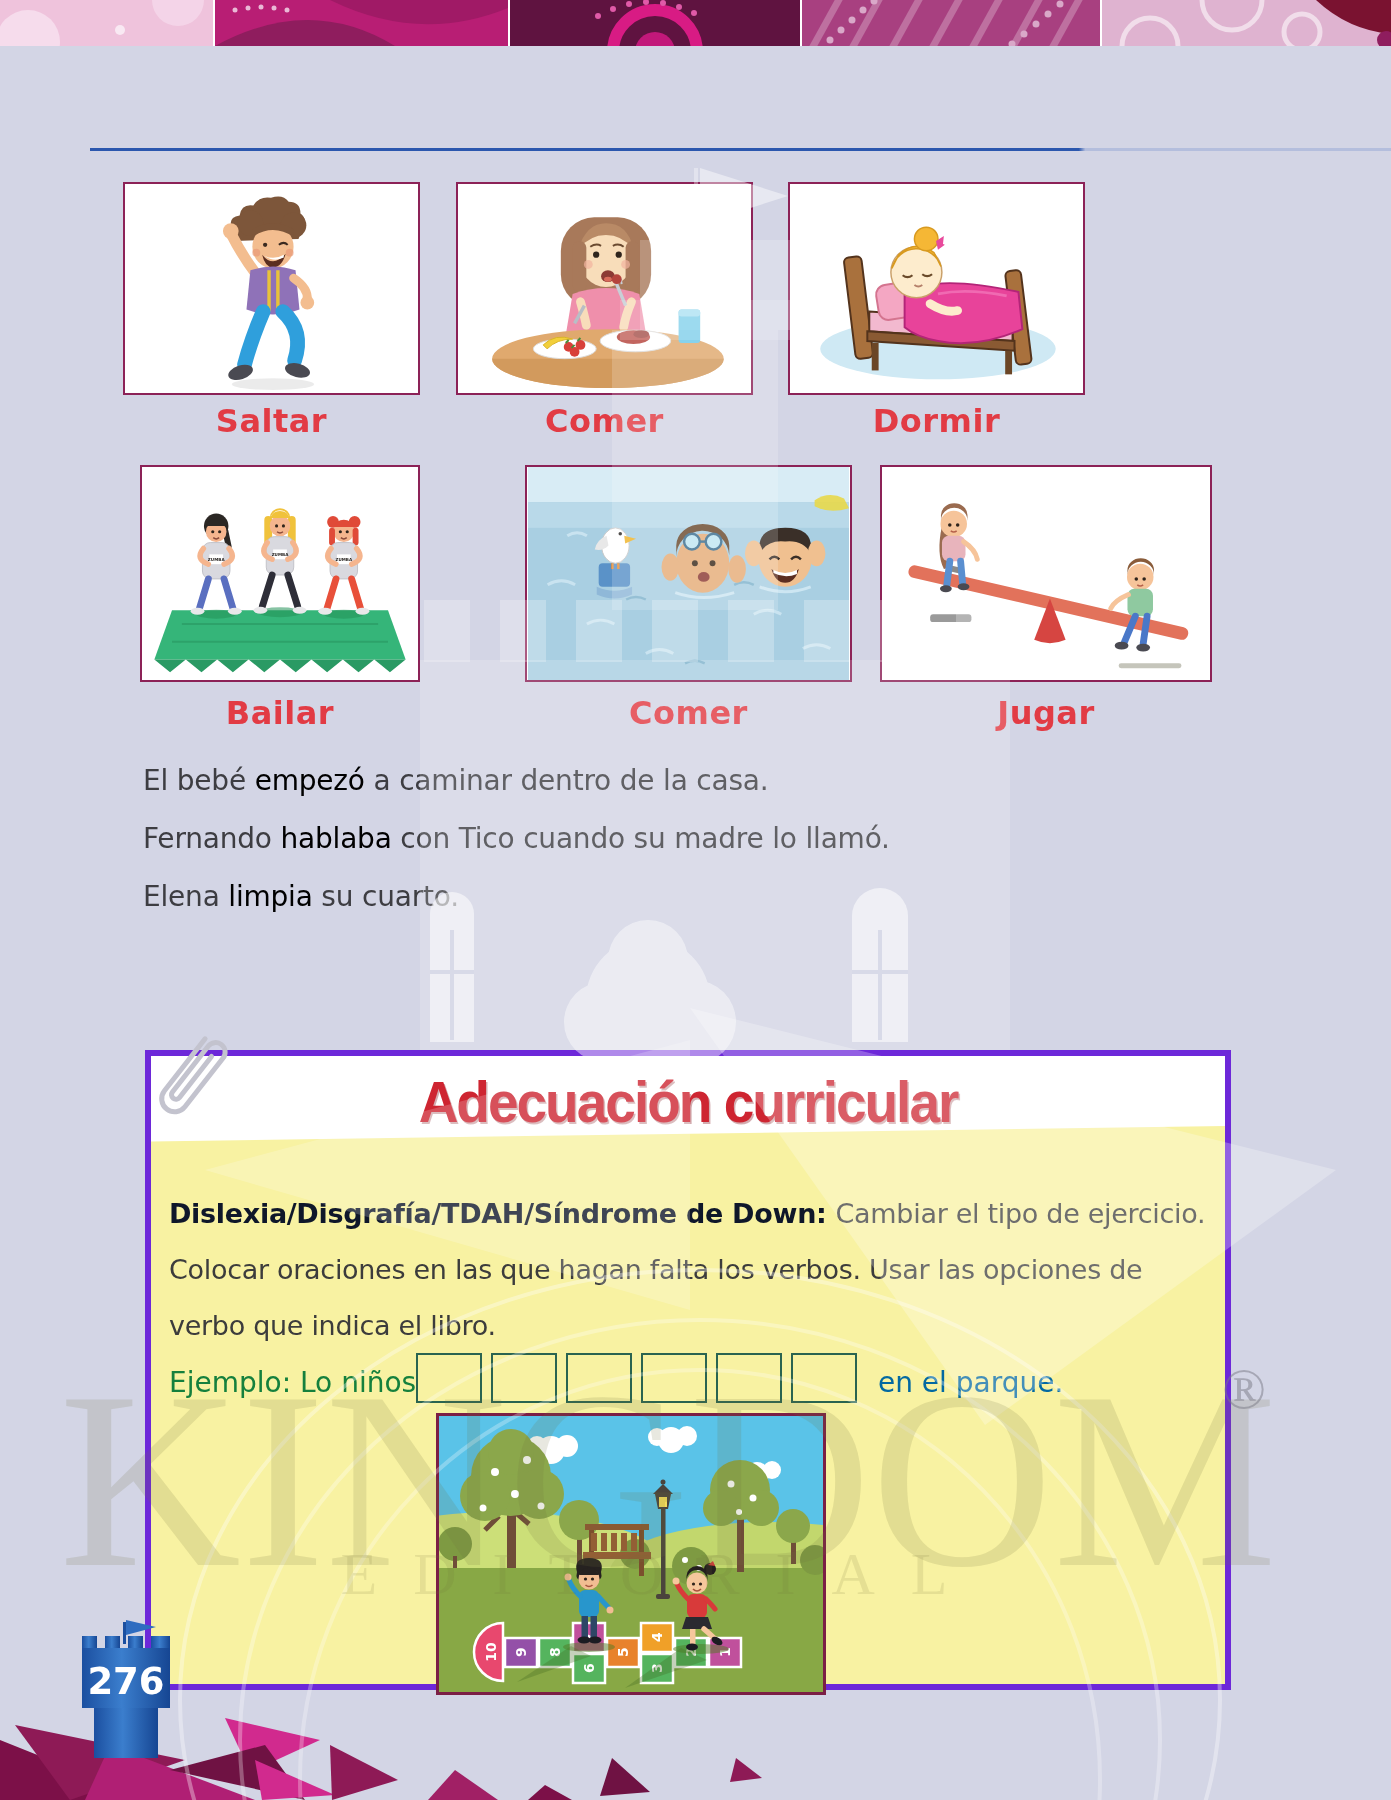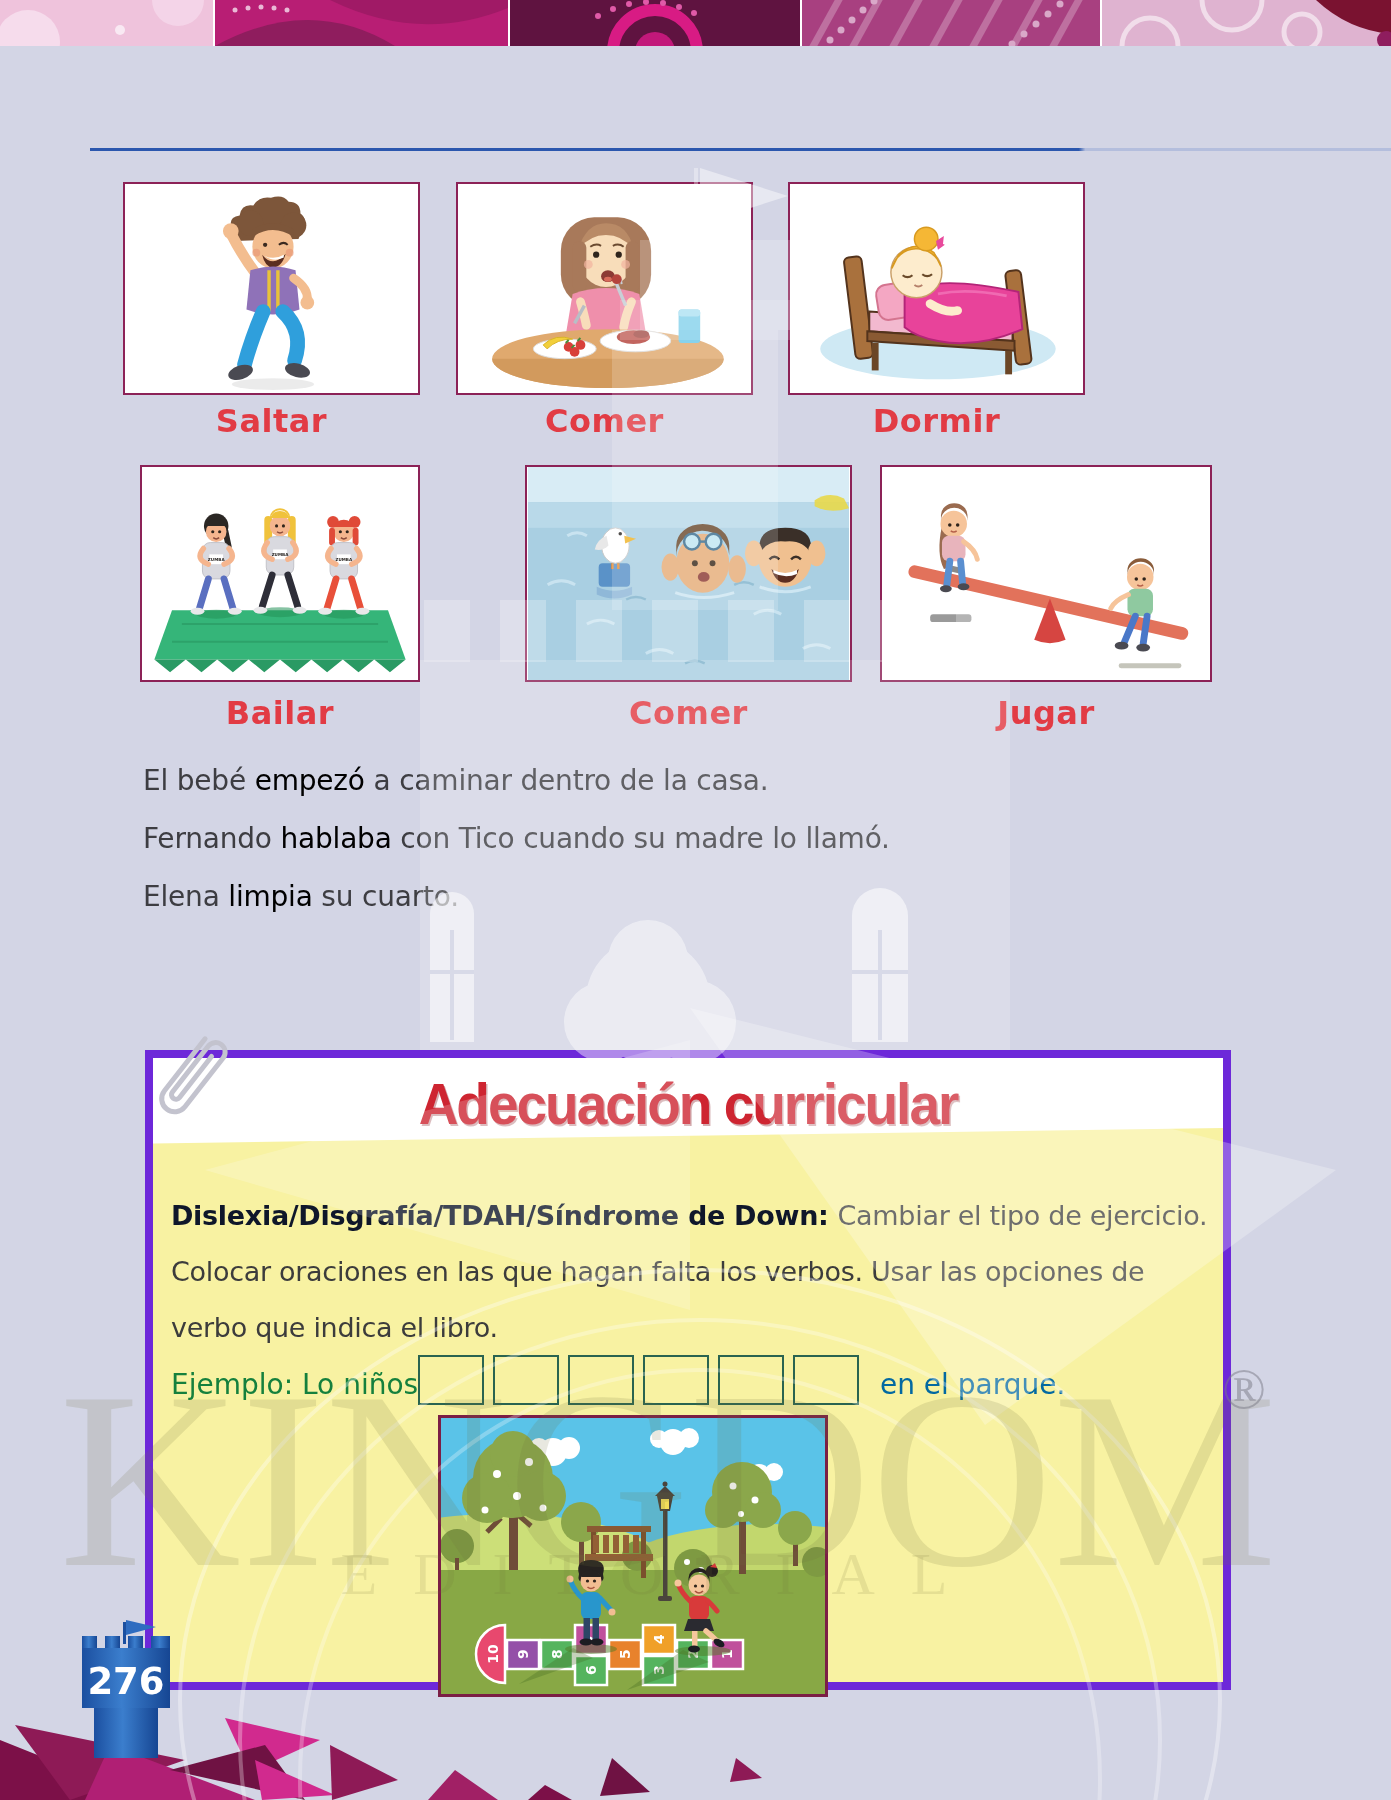--- a/index.html
+++ b/index.html
@@ -18,21 +18,21 @@
   
   .card{position:absolute;background:#fff;border:2.5px solid #8c2257;z-index:12;box-sizing:border-box;}
   .card svg{display:block;width:100%;height:100%;}
   .vlabel{position:absolute;z-index:12;text-align:center;color:#e23b44;font-weight:bold;
           font-size:32px;letter-spacing:.5px;}
   
   .sentence{position:absolute;left:143px;z-index:12;font-size:28px;color:#3d3d42;letter-spacing:-.2px;}
   .sentence .verb{color:#000000;}
   
   .abox{position:absolute;left:145px;top:1050px;width:1086px;height:640px;z-index:12;
-        background:#f8f2a2;border:8px solid #6d28d9;box-sizing:border-box;}
+        background:#f8f2a2;border:6px solid #6d28d9;box-sizing:border-box;}
   .wcap{position:absolute;left:0;top:0;right:0;height:92px;background:#ffffff;
         clip-path:polygon(0 0,100% 0,100% 76%,0 93%);}
   .btitle{position:absolute;left:0;right:0;top:12px;text-align:center;
         font-family:"Liberation Sans",sans-serif;font-weight:700;font-size:55px;
         color:#ce2531;letter-spacing:-2px;transform:scaleY(1.06);transform-origin:top center;
         text-shadow:1.5px 1.5px 0 rgba(130,20,30,.35);}
   .bpara{position:absolute;left:18px;top:130px;width:1052px;font-size:27px;line-height:56px;
         color:#3c3c3c;letter-spacing:-.3px;}
   .bpara .lead{font-weight:bold;color:#0f172a;}
   .bpara .bodytext{margin-left:9px;}

